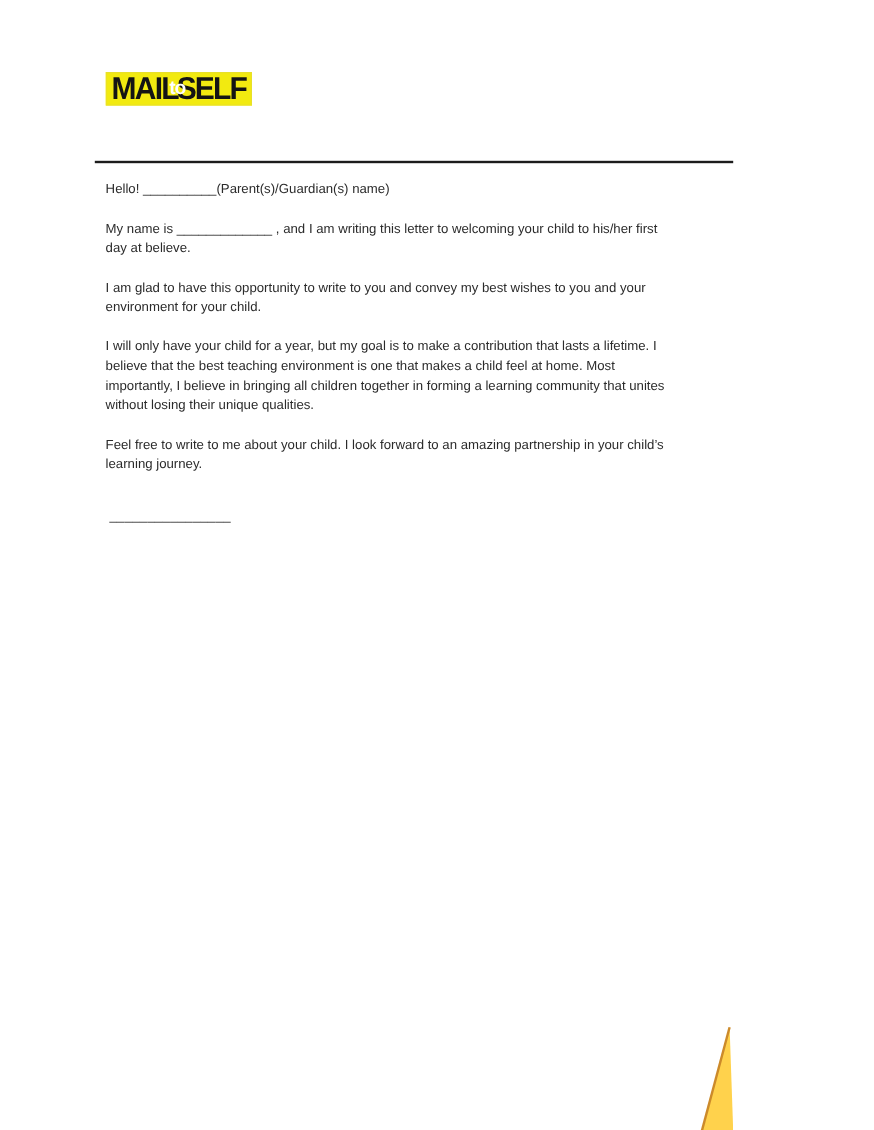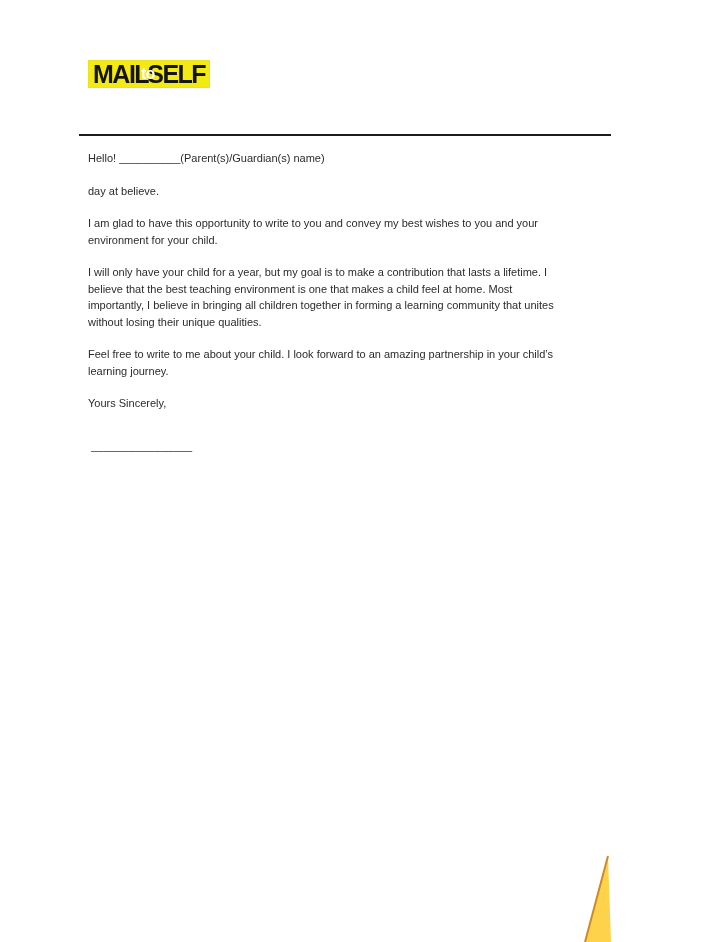--- a/index.html
+++ b/index.html
@@ -97,43 +97,41 @@
 
   <div class="rule"></div>
 
   <div class="letter">
 
     <p>
       <span class="ln">Hello! __________(Parent(s)/Guardian(s) name)</span>
     </p>
 
     <p>
+      <span class="ln">My name is _____________ , and I am writing this letter to welcoming your child to his/her first</span>
       <span class="ln">day at believe.</span>
     </p>
 
     <p>
       <span class="ln">I am glad to have this opportunity to write to you and convey my best wishes to you and your</span>
       <span class="ln">environment for your child.</span>
     </p>
 
     <p>
       <span class="ln">I will only have your child for a year, but my goal is to make a contribution that lasts a lifetime. I</span>
       <span class="ln">believe that the best teaching environment is one that makes a child feel at home. Most</span>
       <span class="ln">importantly, I believe in bringing all children together in forming a learning community that unites</span>
       <span class="ln">without losing their unique qualities.</span>
     </p>
 
     <p>
       <span class="ln">Feel free to write to me about your child. I look forward to an amazing partnership in your child’s</span>
       <span class="ln">learning journey.</span>
     </p>
 
-    <p>
-      <span class="ln">Yours Sincerely,</span>
-    </p>
 
     <p class="sig-line">
       <span class="ln">&nbsp;________________</span>
     </p>
 
 
   </div>
 
   <svg class="corner" width="32" height="90" viewBox="0 0 32 90" xmlns="http://www.w3.org/2000/svg">
     <polygon points="29,4 32,90 6,90" fill="#FFD24C"></polygon>

